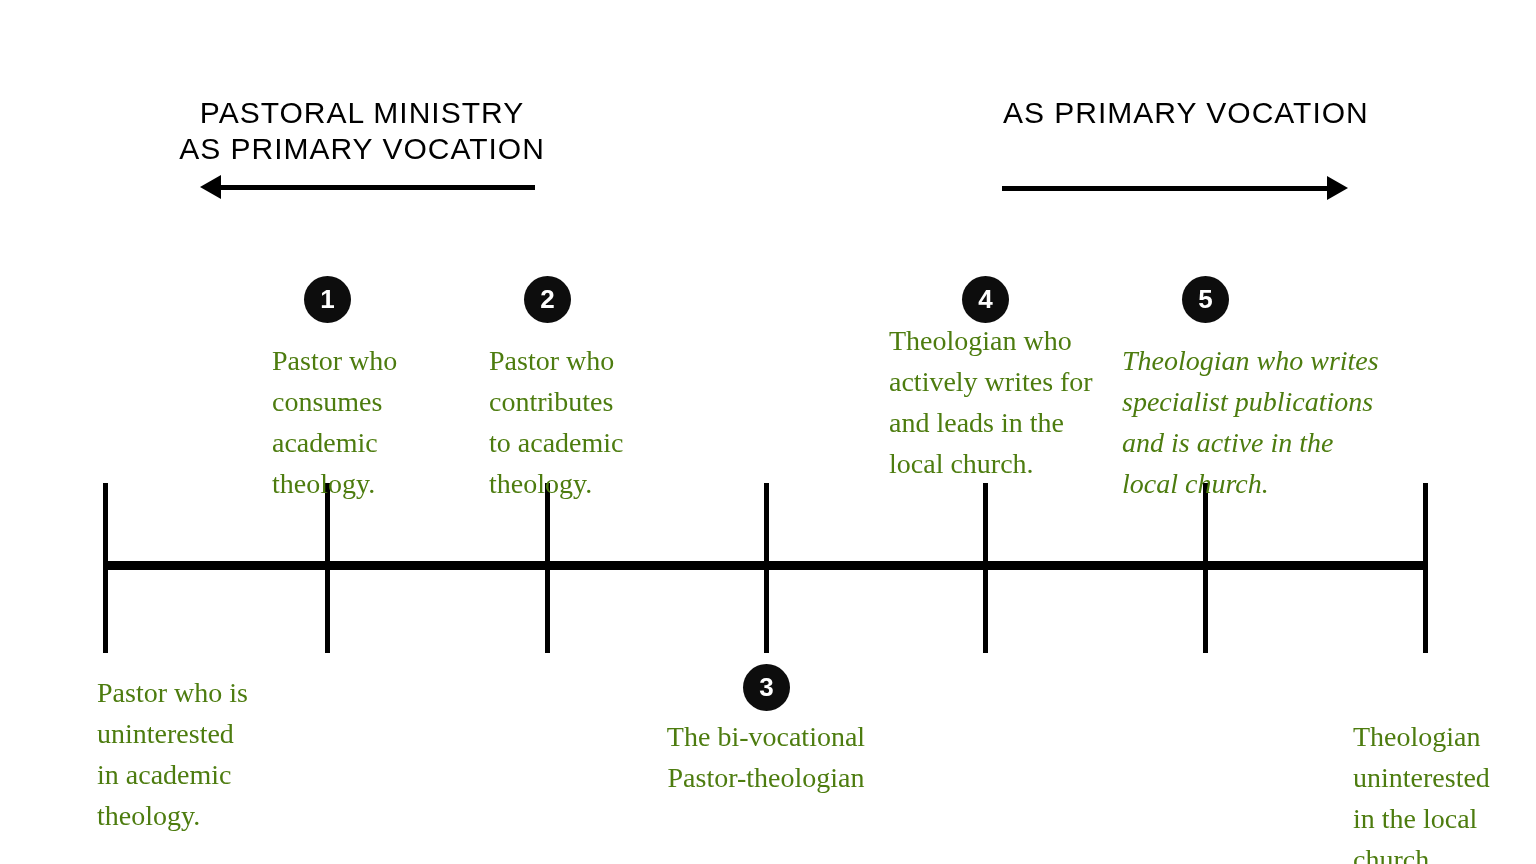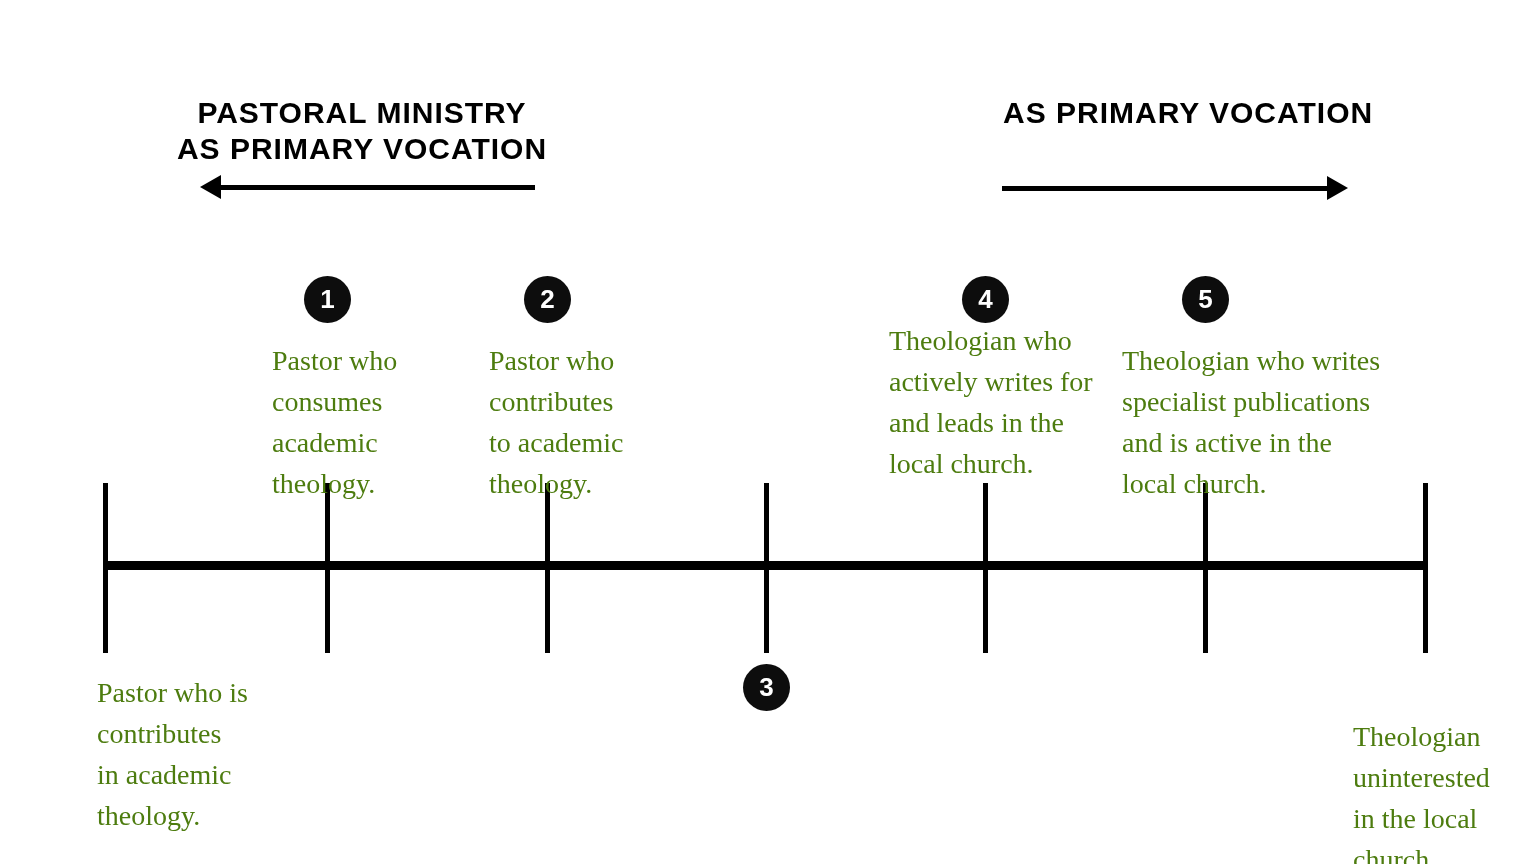--- a/index.html
+++ b/index.html
@@ -10,21 +10,21 @@
     position: relative;
     width: 1536px;
     height: 864px;
     background: #ffffff;
   }
 
   
   .header {
     position: absolute;
     font-family: "Liberation Sans", sans-serif;
-    font-weight: 700;
+    font-weight: 400;
     font-size: 30px;
     line-height: 36px;
     letter-spacing: 1px;
     color: #000000;
   }
   .header-left { left: 162px; top: 95px; width: 400px; text-align: center; }
   .header-right { left: 1003px; top: 95px; width: 420px; text-align: left; }
 
   
   .arrow { position: absolute; height: 25px; }
@@ -80,21 +80,21 @@
     position: absolute;
     font-family: "Liberation Serif", serif;
     font-size: 28px; line-height: 41px;
     color: #4d7c0f;
     white-space: pre-line;
   }
   .d1 { left: 272px; top: 340px; }
   .d2 { left: 489px; top: 340px; }
   .d3 { left: 616px; top: 716px; width: 300px; text-align: center; }
   .d4 { left: 889px; top: 320px; font-family: Liberation Serif, serif; }
-  .d5 { left: 1122px; top: 340px; }
+  .d5 { left: 1122px; top: 340px; font-style: italic; }
   .ep-left  { left: 97px;  top: 672px; }
   .ep-right { left: 1353px; top: 672px; margin-top: 44px; }
 </style>
 </head>
 <body>
 
 <div class="canvas">
 
   <div class="header header-left">
     <div>PASTORAL MINISTRY</div>
@@ -139,31 +139,33 @@
   </div>
 
   <div class="desc d1">Pastor who
 consumes
 academic
 theology.</div>
   <div class="desc d2">Pastor who
 contributes
 to academic
 theology.</div>
+  <div class="desc d3">The bi-vocational
+Pastor-theologian</div>
   <div class="desc d4">Theologian who
 actively writes for
 and leads in the
 local church.</div>
   <div class="desc d5">Theologian who writes
 specialist publications
 and is active in the
 local church.</div>
 
   <div class="desc ep-left">Pastor who is
-contributes
+uninterested
 in academic
 theology.</div>
   <div class="desc ep-right">Theologian
 uninterested
 in the local
 church.</div>
 
 </div>
 
 </body></html>

